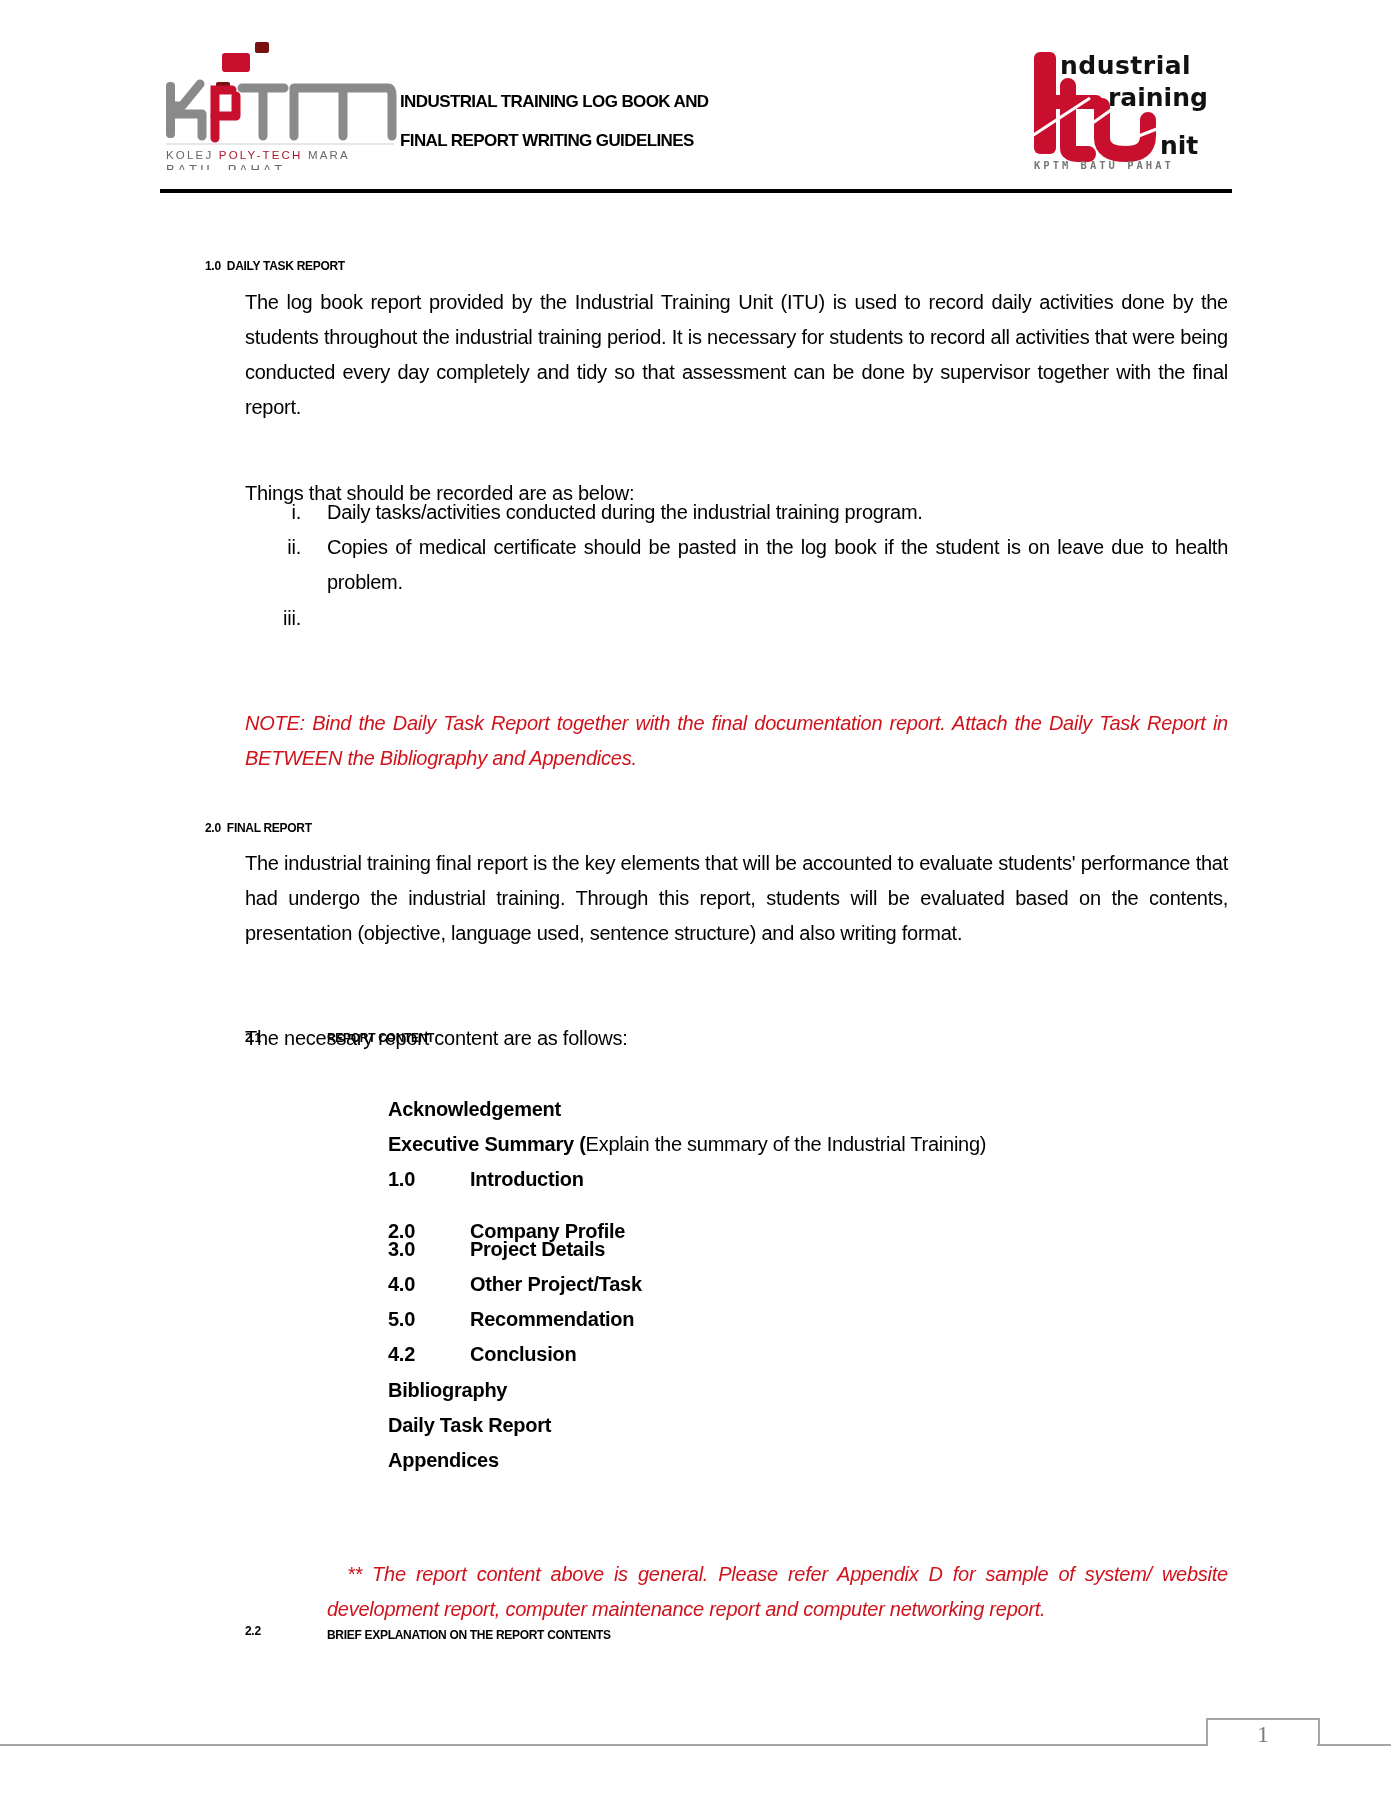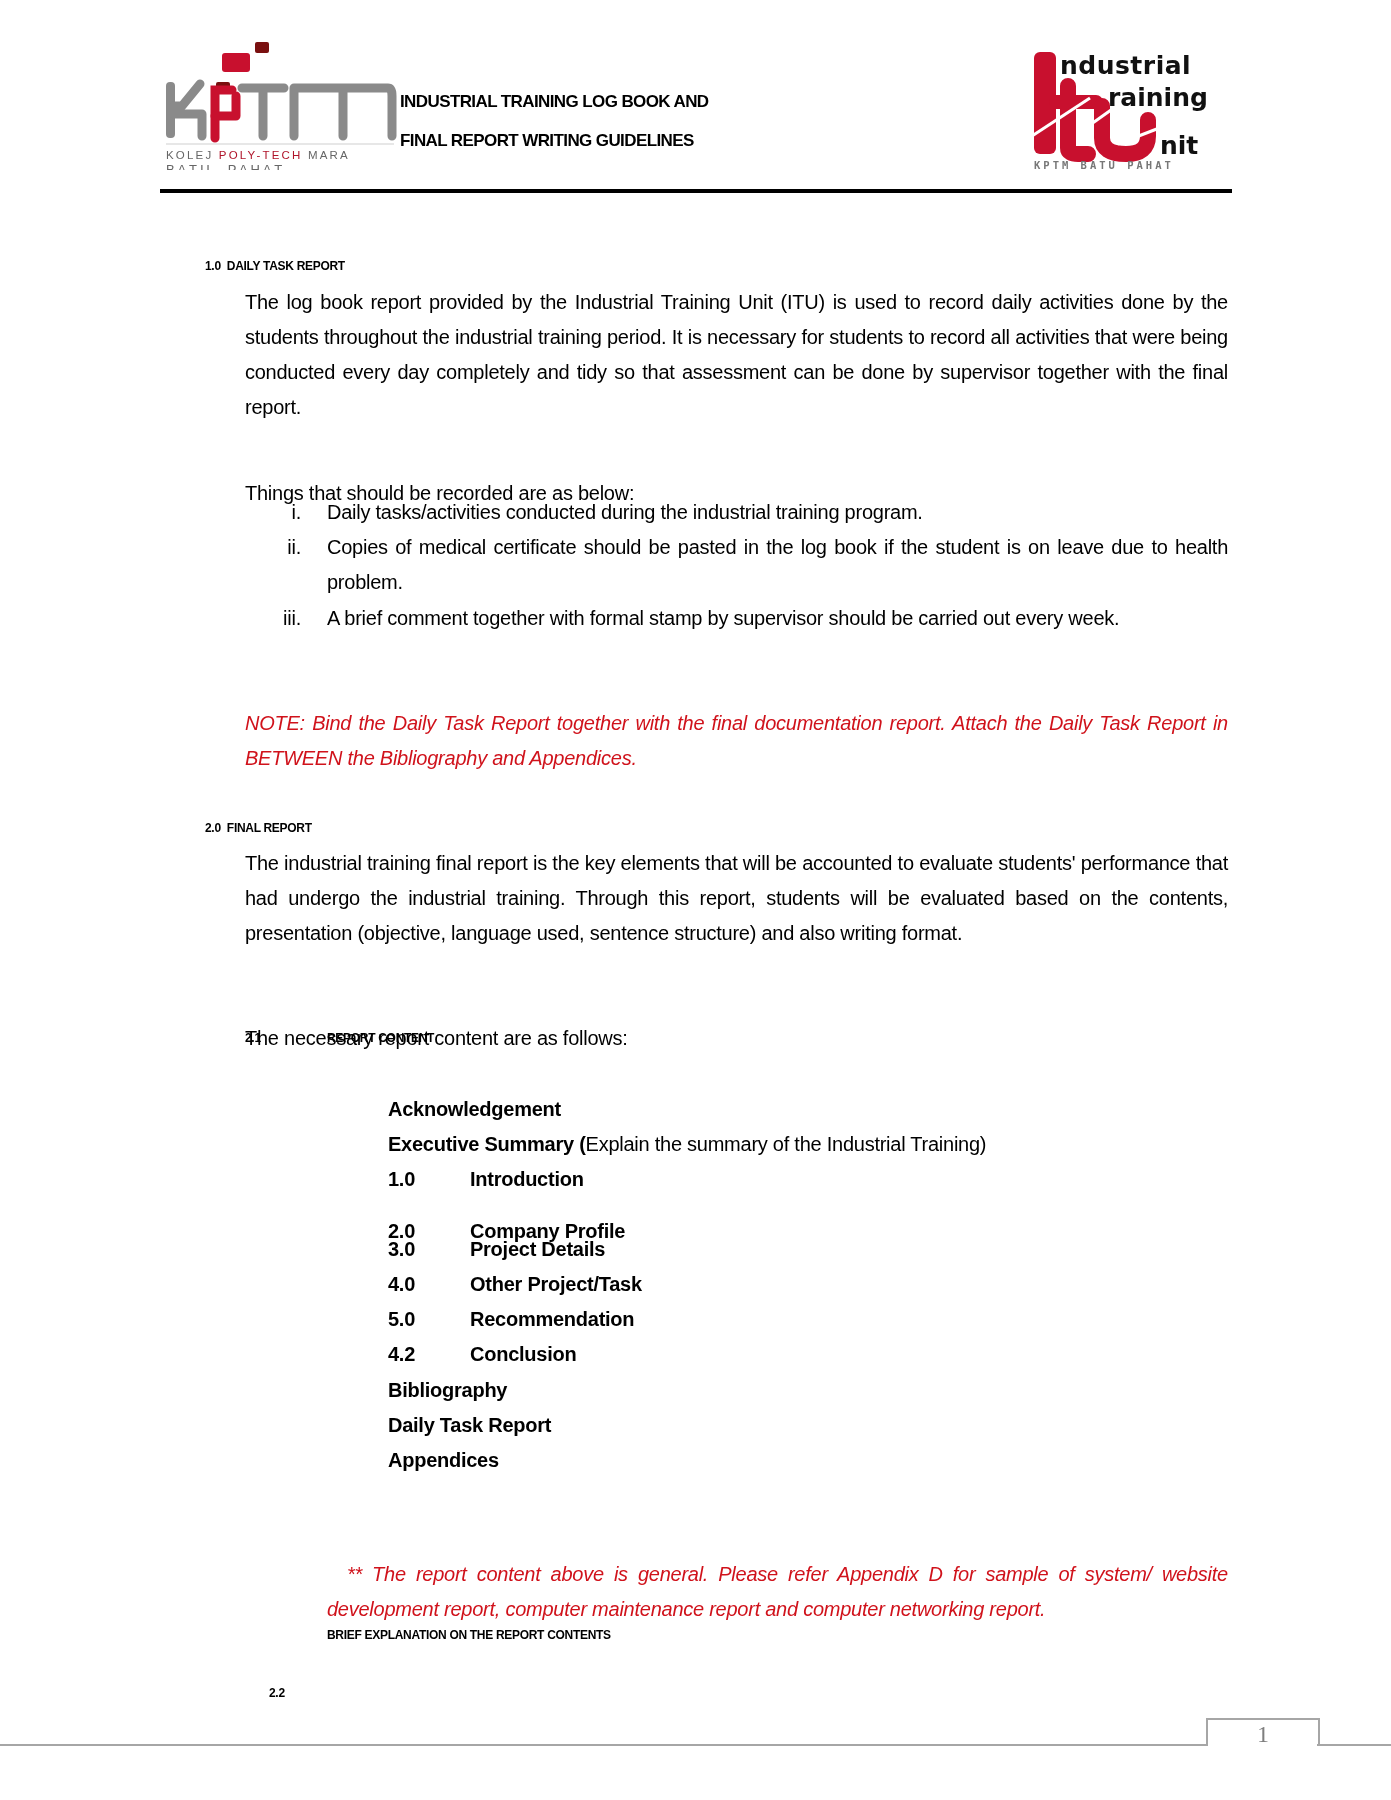--- a/index.html
+++ b/index.html
@@ -104,21 +104,20 @@
 <div class="list-item txt" style="top:495px; height:35px;">
   <span class="list-num">i.</span>
   <span class="list-text">Daily tasks/activities conducted during the industrial training program.</span>
 </div>
 <div class="list-item txt" style="top:530px; height:70px;">
   <span class="list-num">ii.</span>
   <span class="list-text">Copies of medical certificate should be pasted in the log book if the student is on leave due to health problem.</span>
 </div>
 <div class="list-item txt" style="top:601px; height:70px;">
   <span class="list-num">iii.</span>
-  <span class="list-text">A brief comment together with formal stamp by supervisor should be carried out every week.</span>
 </div>
 
 <div class="block txt justify red" style="top:706px;">NOTE: Bind the Daily Task Report together with the final documentation report. Attach the Daily Task Report in BETWEEN the Bibliography and Appendices.</div>
 
 <div class="abs txt h" style="left:205px; top:811px; white-space:pre;">2.0  FINAL REPORT</div>
 
 <div class="block txt justify" style="top:846px;">The industrial training final report is the key elements that will be accounted to evaluate students' performance that had undergo the industrial training. Through this report, students will be evaluated based on the contents, presentation (objective, language used, sentence structure) and also writing format.</div>
 
 <div class="abs txt h" style="left:245px; top:1021px;">2.1</div>
 <div class="abs txt h" style="left:327px; top:1021px;">REPORT CONTENT</div>
@@ -156,19 +155,19 @@
   <div class="toc-row txt bold" style="top:1408px;">
     <span>Daily Task Report</span>
   </div>
   <div class="toc-row txt bold" style="top:1443px;">
     <span>Appendices</span>
   </div>
 </div>
 
 <div class="abs txt red" style="left:327px; top:1513px; width:901px; text-align:justify; text-align-last:left; text-indent:20px;margin-top:44px;">** The report content above is general. Please refer Appendix D for sample of system/ website development report, computer maintenance report and computer networking report.</div>
 
-<div class="abs txt h" style="left:245px; top:1676px;margin-left:24px;">2.2</div>
+<div class="abs txt h" style="left:245px; top:1614px;">2.2</div>
 <div class="abs txt h" style="left:327px; top:1618px;">BRIEF EXPLANATION ON THE REPORT CONTENTS</div>
 
 <div class="abs footer-line-left"></div>
 <div class="abs page-tab"></div>
 <div class="abs footer-line-right"></div>
 <div class="abs page-num">1</div>
 
 </body></html>

